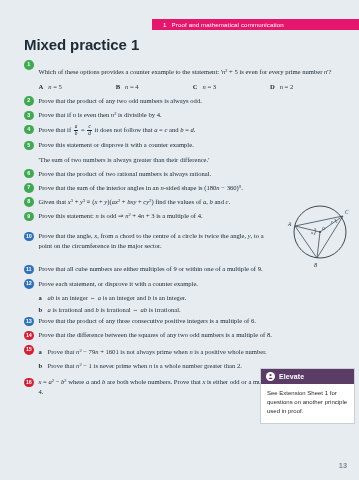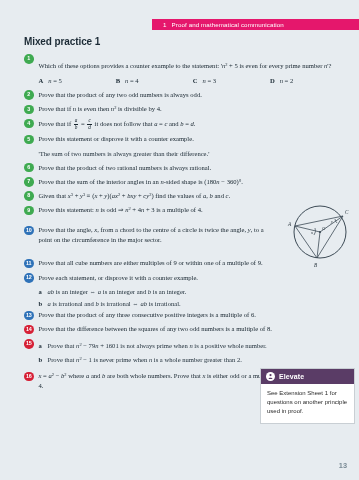--- a/index.html
+++ b/index.html
@@ -44,21 +44,21 @@
   .page {
     position: absolute;
     top: 36px;
     left: 24px;
     right: 12px;
     bottom: 0;
   }
 
   .page-title {
     font-family: "Liberation Sans", sans-serif;
-    font-size: 10px;
+    font-size: 15px;
     font-weight: 600;
     color: #1c2b36;
     margin: 0 0 7px 0;
     letter-spacing: -.1px;
   }
 
   
   .q {
     display: flex;
     align-items: flex-start;

